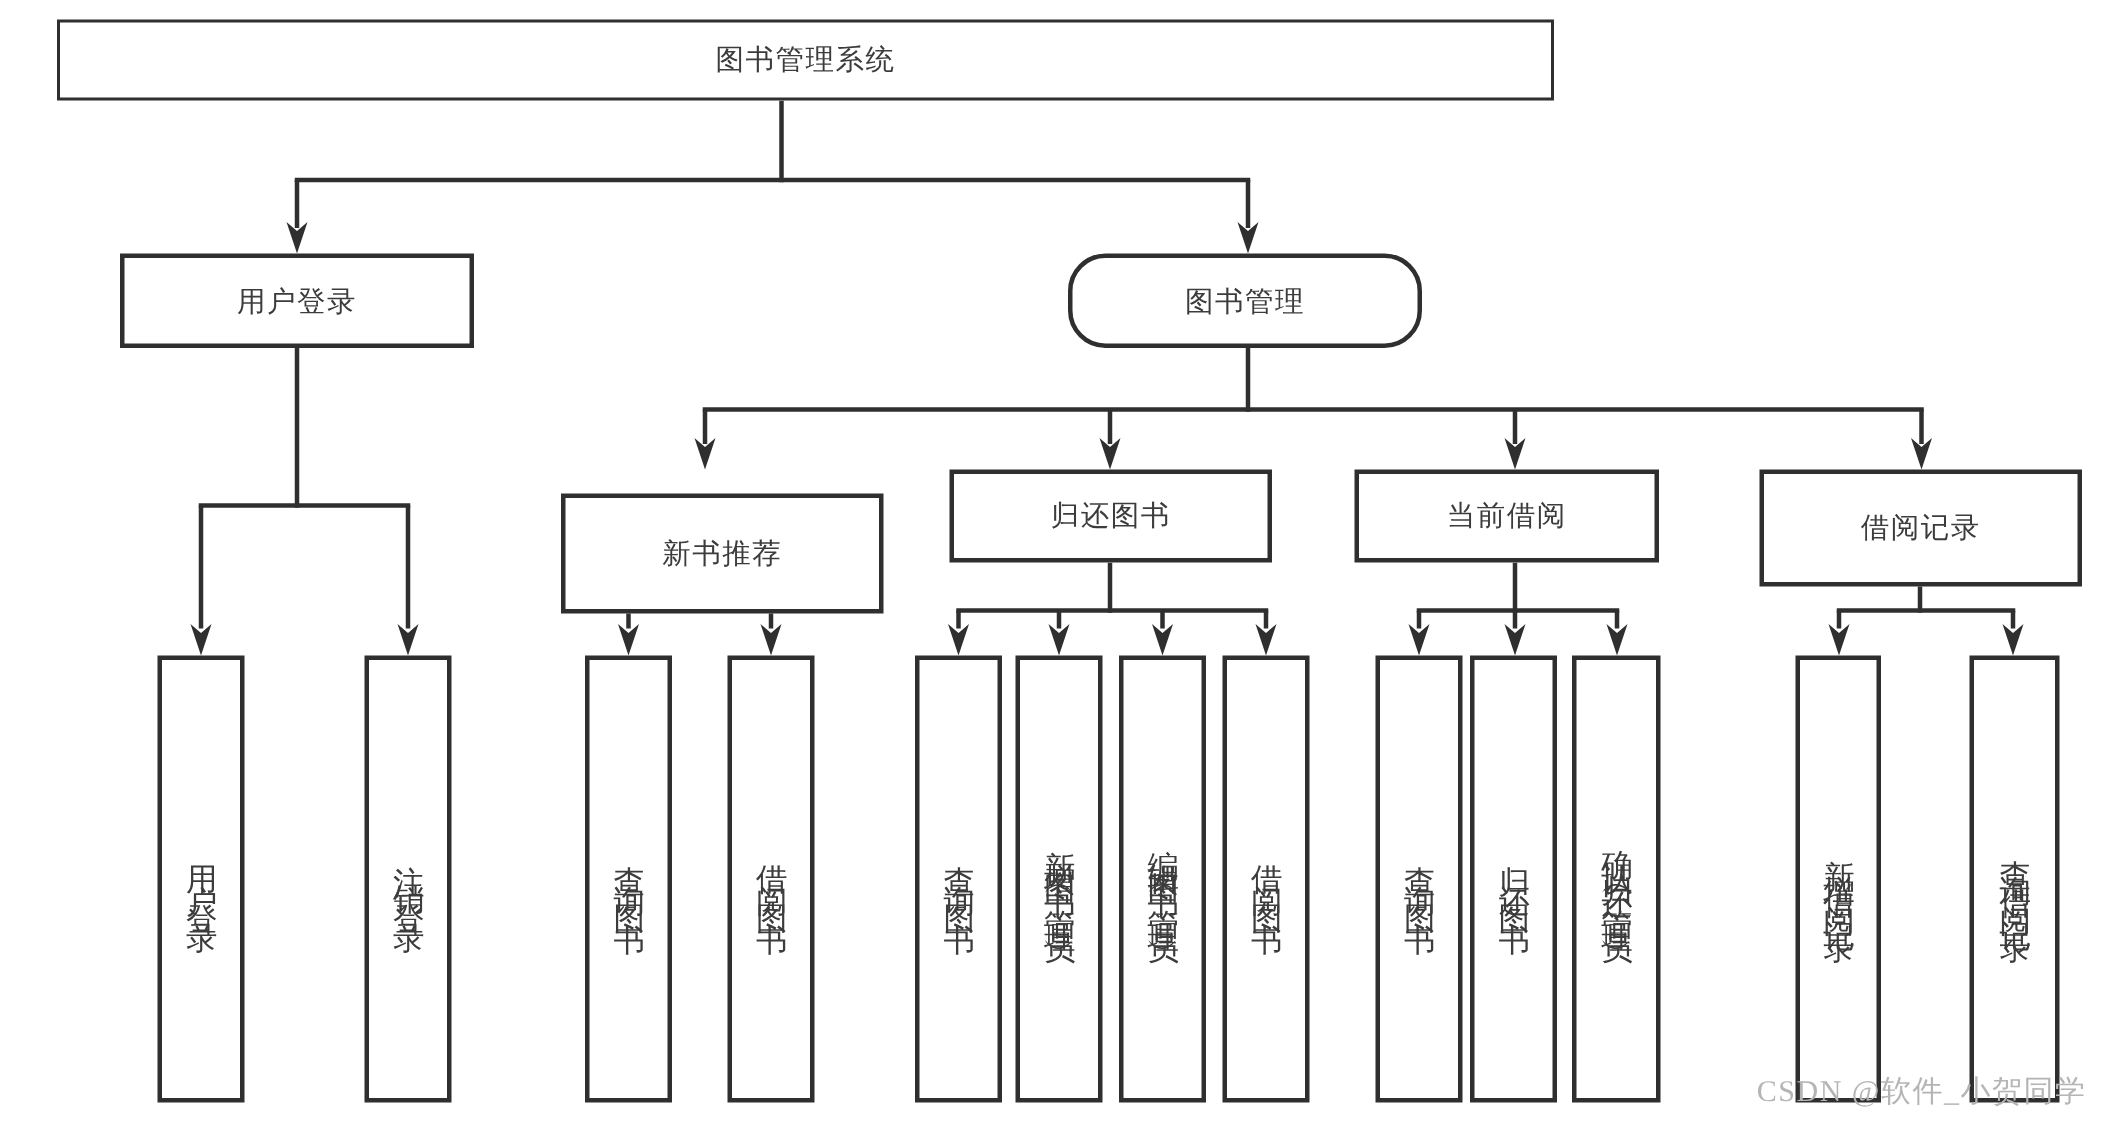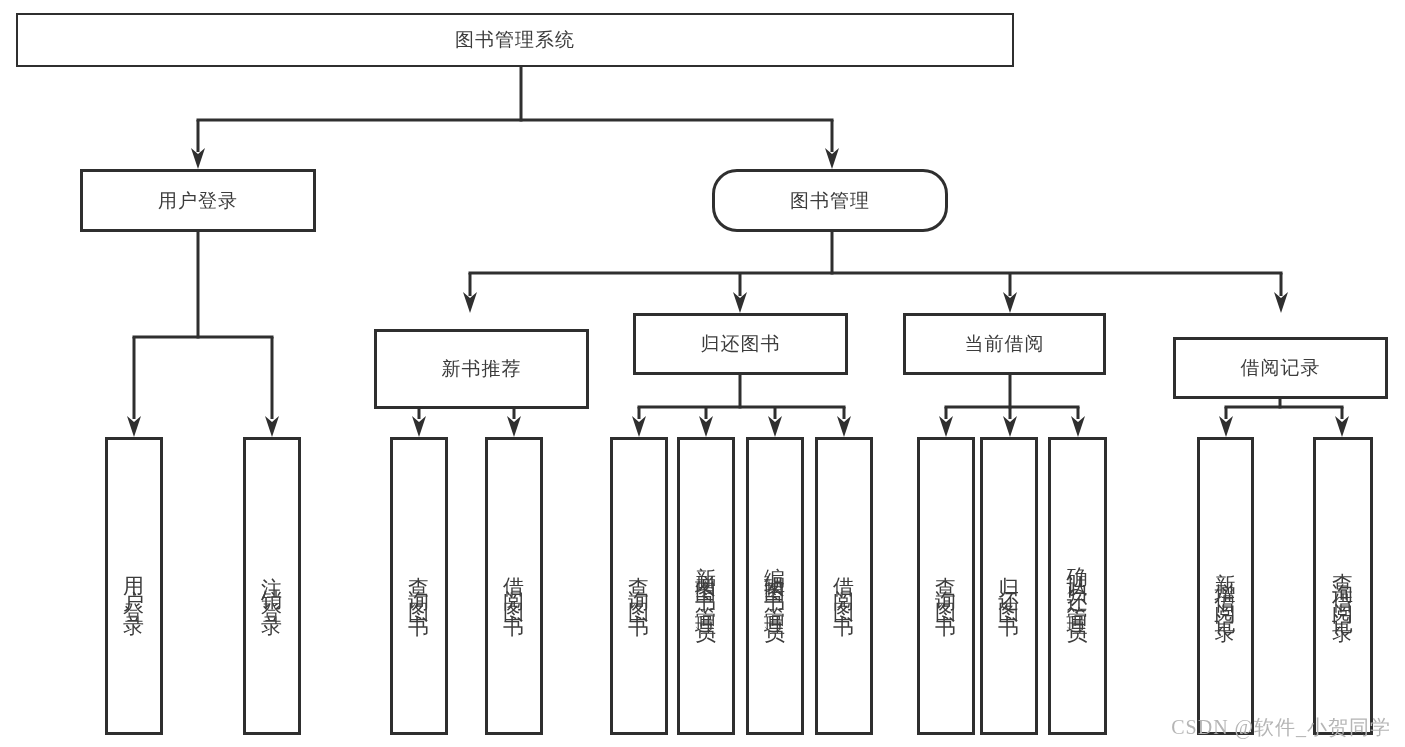--- a/index.html
+++ b/index.html
@@ -112,41 +112,41 @@
       <polygon points="768,416 775,422 782,416 775,437"></polygon>
       <polygon points="837,416 844,422 851,416 844,437"></polygon>
       <polygon points="939,416 946,422 953,416 946,437"></polygon>
       <polygon points="1003,416 1010,422 1017,416 1010,437"></polygon>
       <polygon points="1071,416 1078,422 1085,416 1078,437"></polygon>
       <polygon points="1219,416 1226,422 1233,416 1226,437"></polygon>
       <polygon points="1335,416 1342,422 1349,416 1342,437"></polygon>
     </g>
   </svg>
 
-  <div class="box hbox root" style="left:16px; top:13px; width:998px; height:54px;">
+  <div class="box hbox root" style="left:38px; top:13px; width:998px; height:54px;">
     <span class="label">图书管理系统</span>
   </div>
 
   <div class="box hbox" style="left:80px; top:169px; width:236px; height:63px;">
     <span class="label">用户登录</span>
   </div>
   <div class="box hbox" style="left:712px; top:169px; width:236px; height:63px;border-radius:25px;">
     <span class="label">图书管理</span>
   </div>
 
   <div class="box hbox" style="left:374px; top:313px; width:215px; height:80px;margin-top:16px;">
     <span class="label">新书推荐</span>
   </div>
   <div class="box hbox" style="left:633px; top:313px; width:215px; height:62px;">
     <span class="label">归还图书</span>
   </div>
   <div class="box hbox" style="left:903px; top:313px; width:203px; height:62px;">
     <span class="label">当前借阅</span>
   </div>
-  <div class="box hbox" style="left:1173px; top:313px; width:215px; height:62px;margin-top:24px;">
+  <div class="box hbox" style="left:1173px; top:313px; width:215px; height:78px;">
     <span class="label">借阅记录</span>
   </div>
 
   <div class="box vbox" style="left:105px; top:437px; width:58px; height:298px;">
     <span class="label">用户登录</span>
   </div>
   <div class="box vbox" style="left:243px; top:437px; width:58px; height:298px;">
     <span class="label">注销登录</span>
   </div>
 

